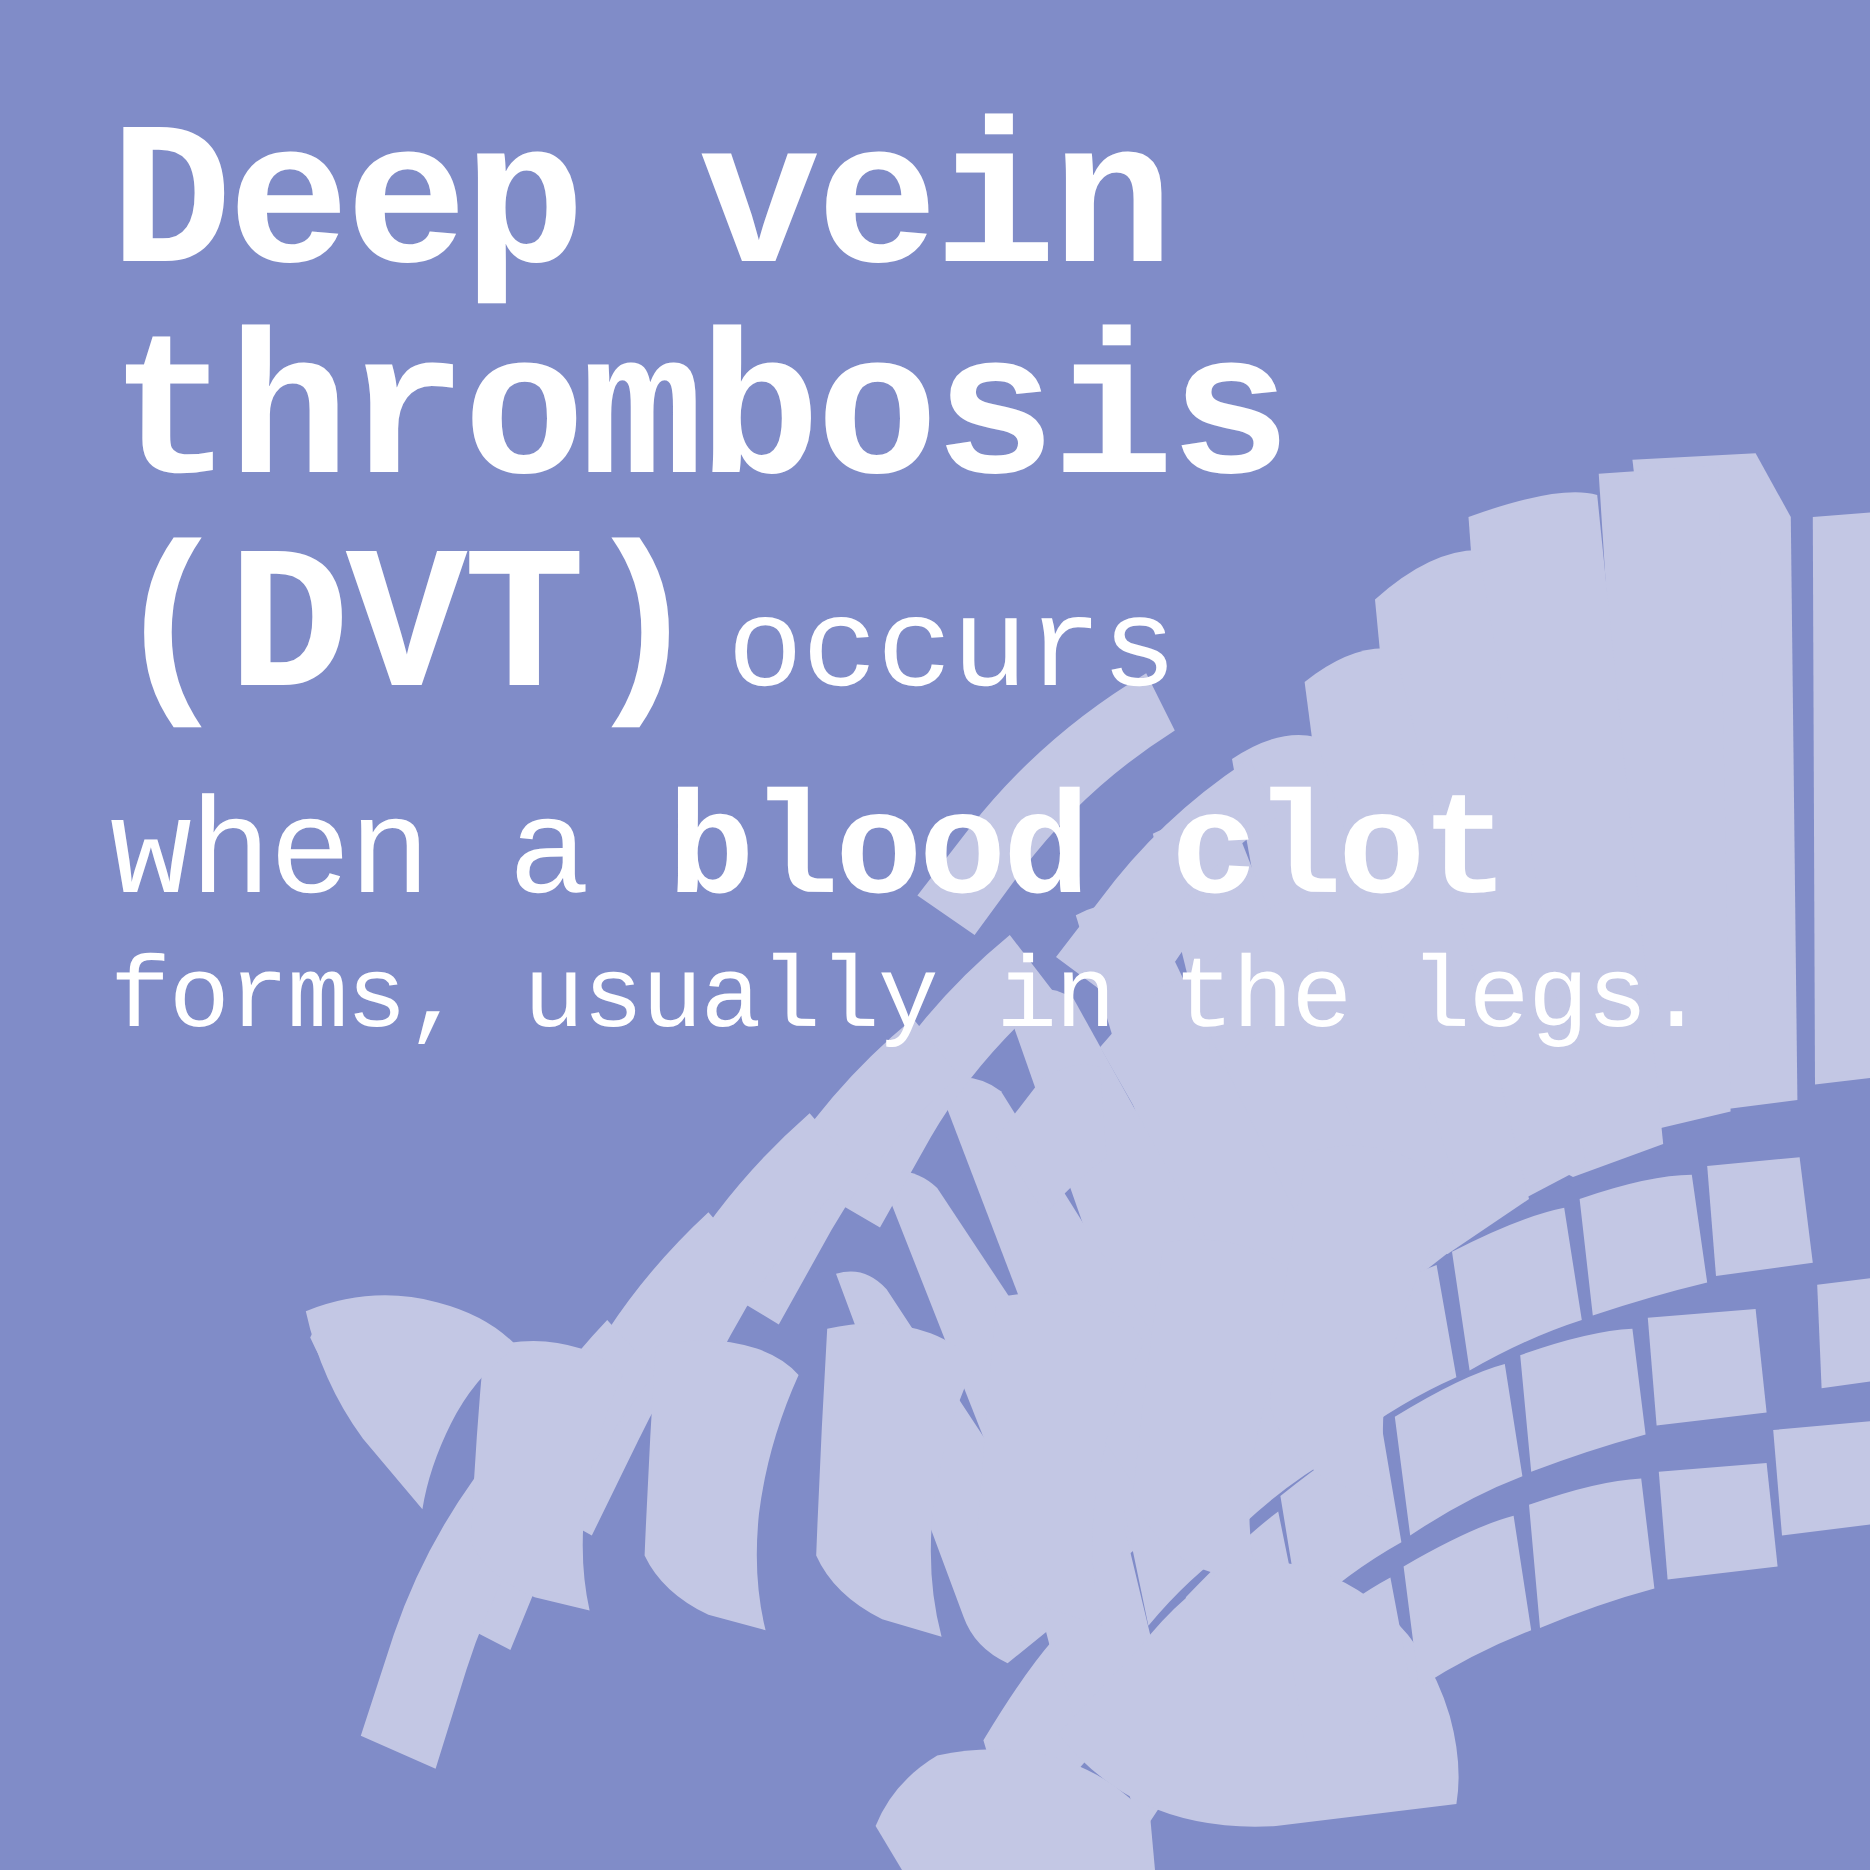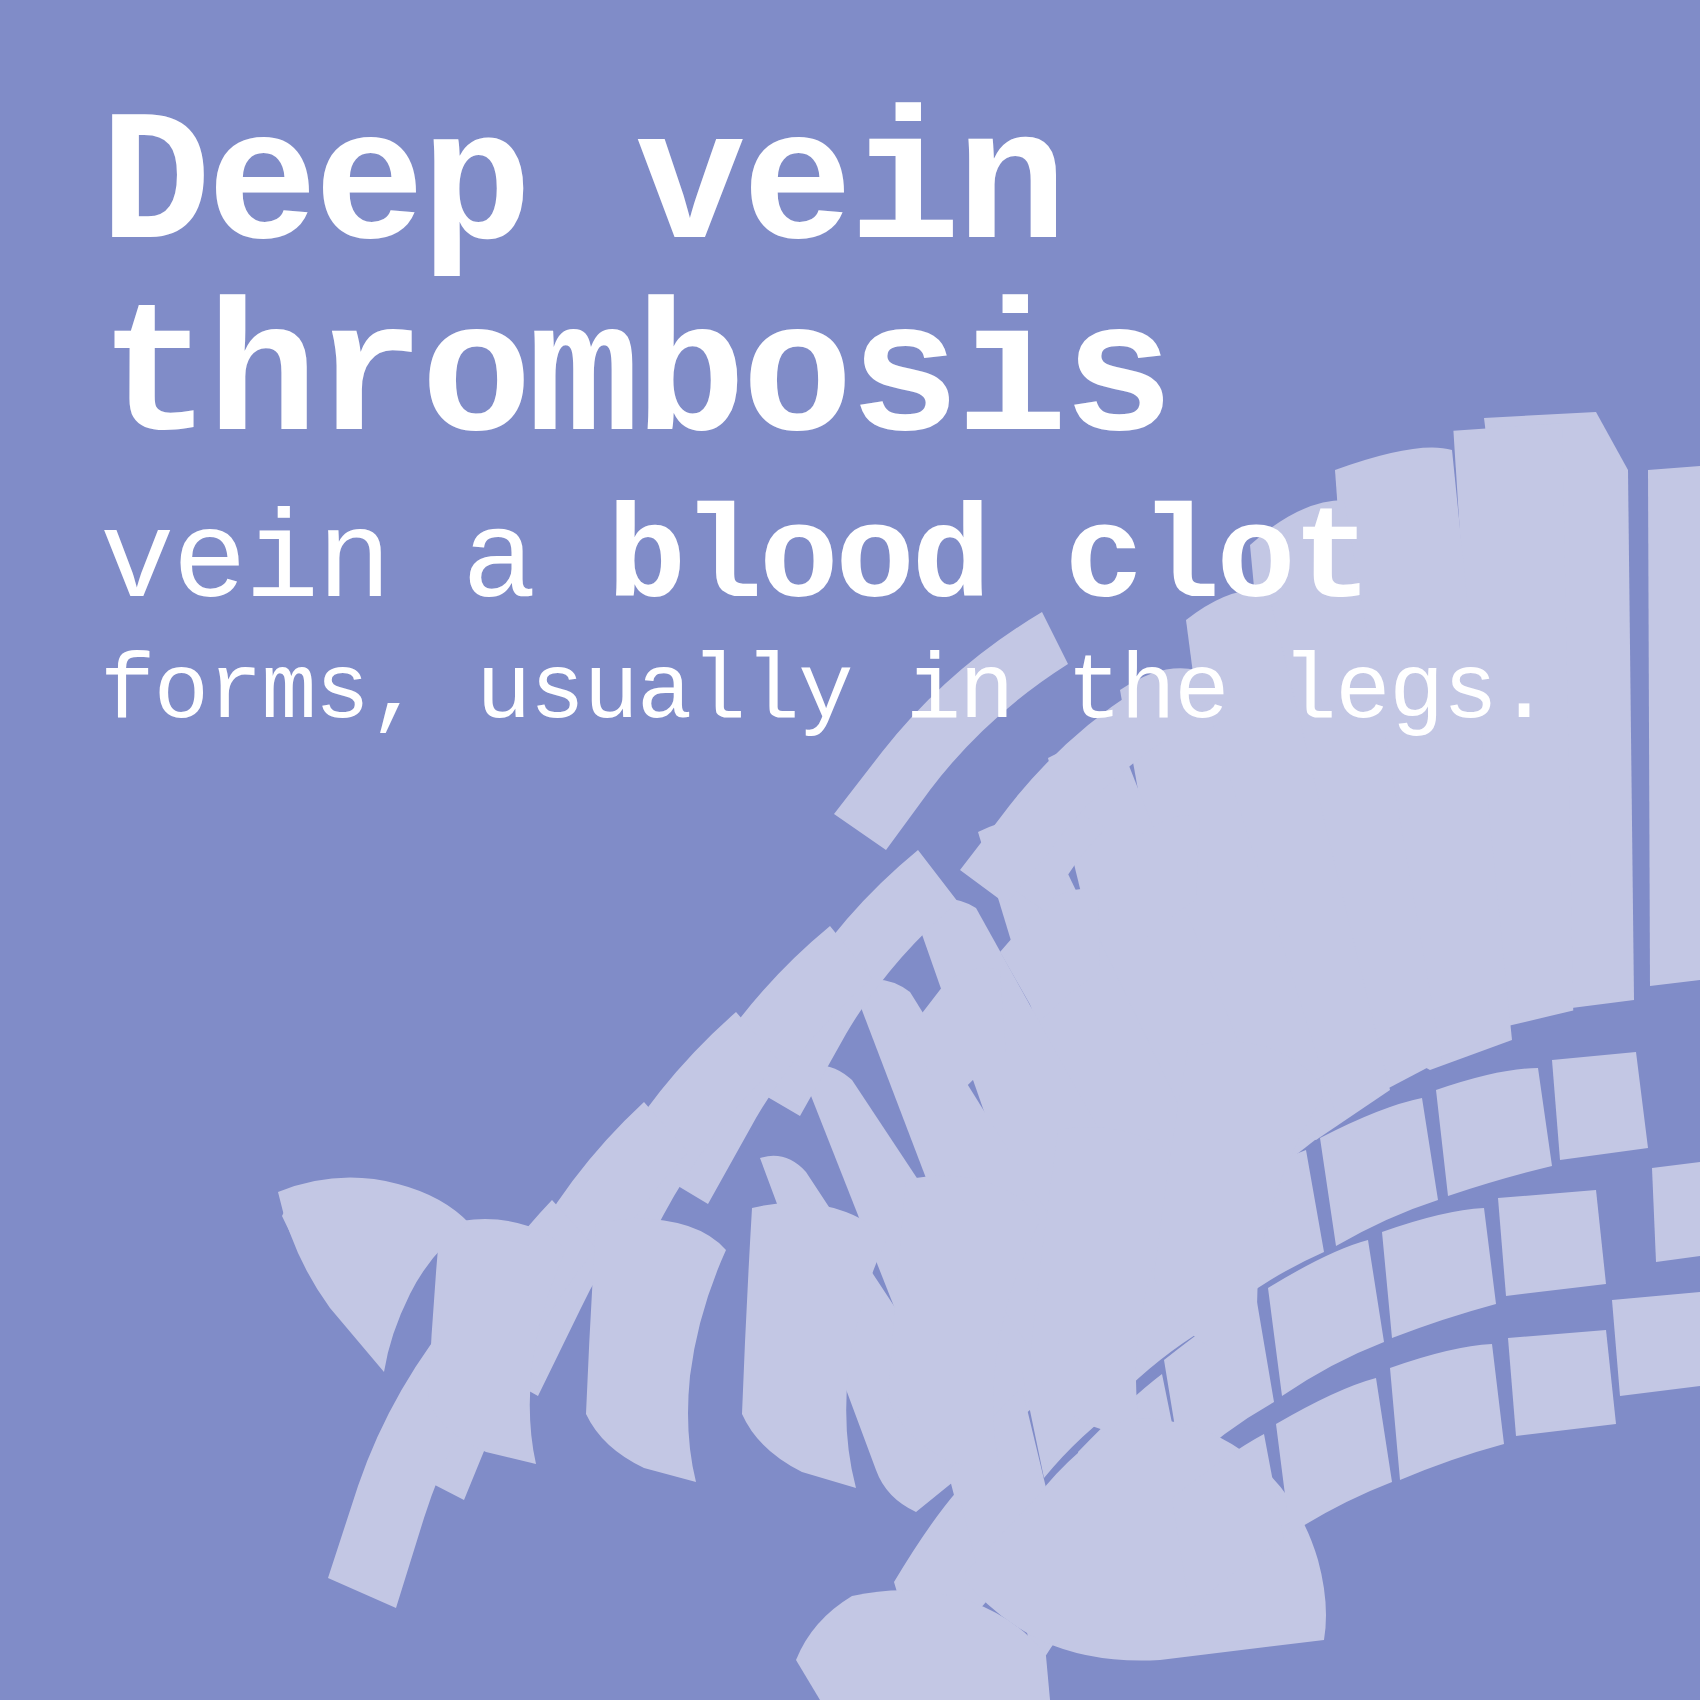--- a/index.html
+++ b/index.html
@@ -193,23 +193,26 @@
 
     </g>
   </svg>
 
   <div id="textblock" style="color: rgb(255, 255, 255); font-family: Liberation Mono, monospace;">
 
     <span class="line l1">Deep vein</span>
 
     <span class="line l2">thrombosis</span>
 
+    <span class="line l3">
+      <span>(DVT)</span><span class="occurs">occurs</span>
+    </span>
 
     <span class="line l4">
-      <span>vein a</span>
+      <span>when a</span>
       <span class="strong">blood clot</span>
     </span>
 
 
     <span class="line l6">forms, usually in the legs.</span>
 
   </div>
 
 </div>
 

